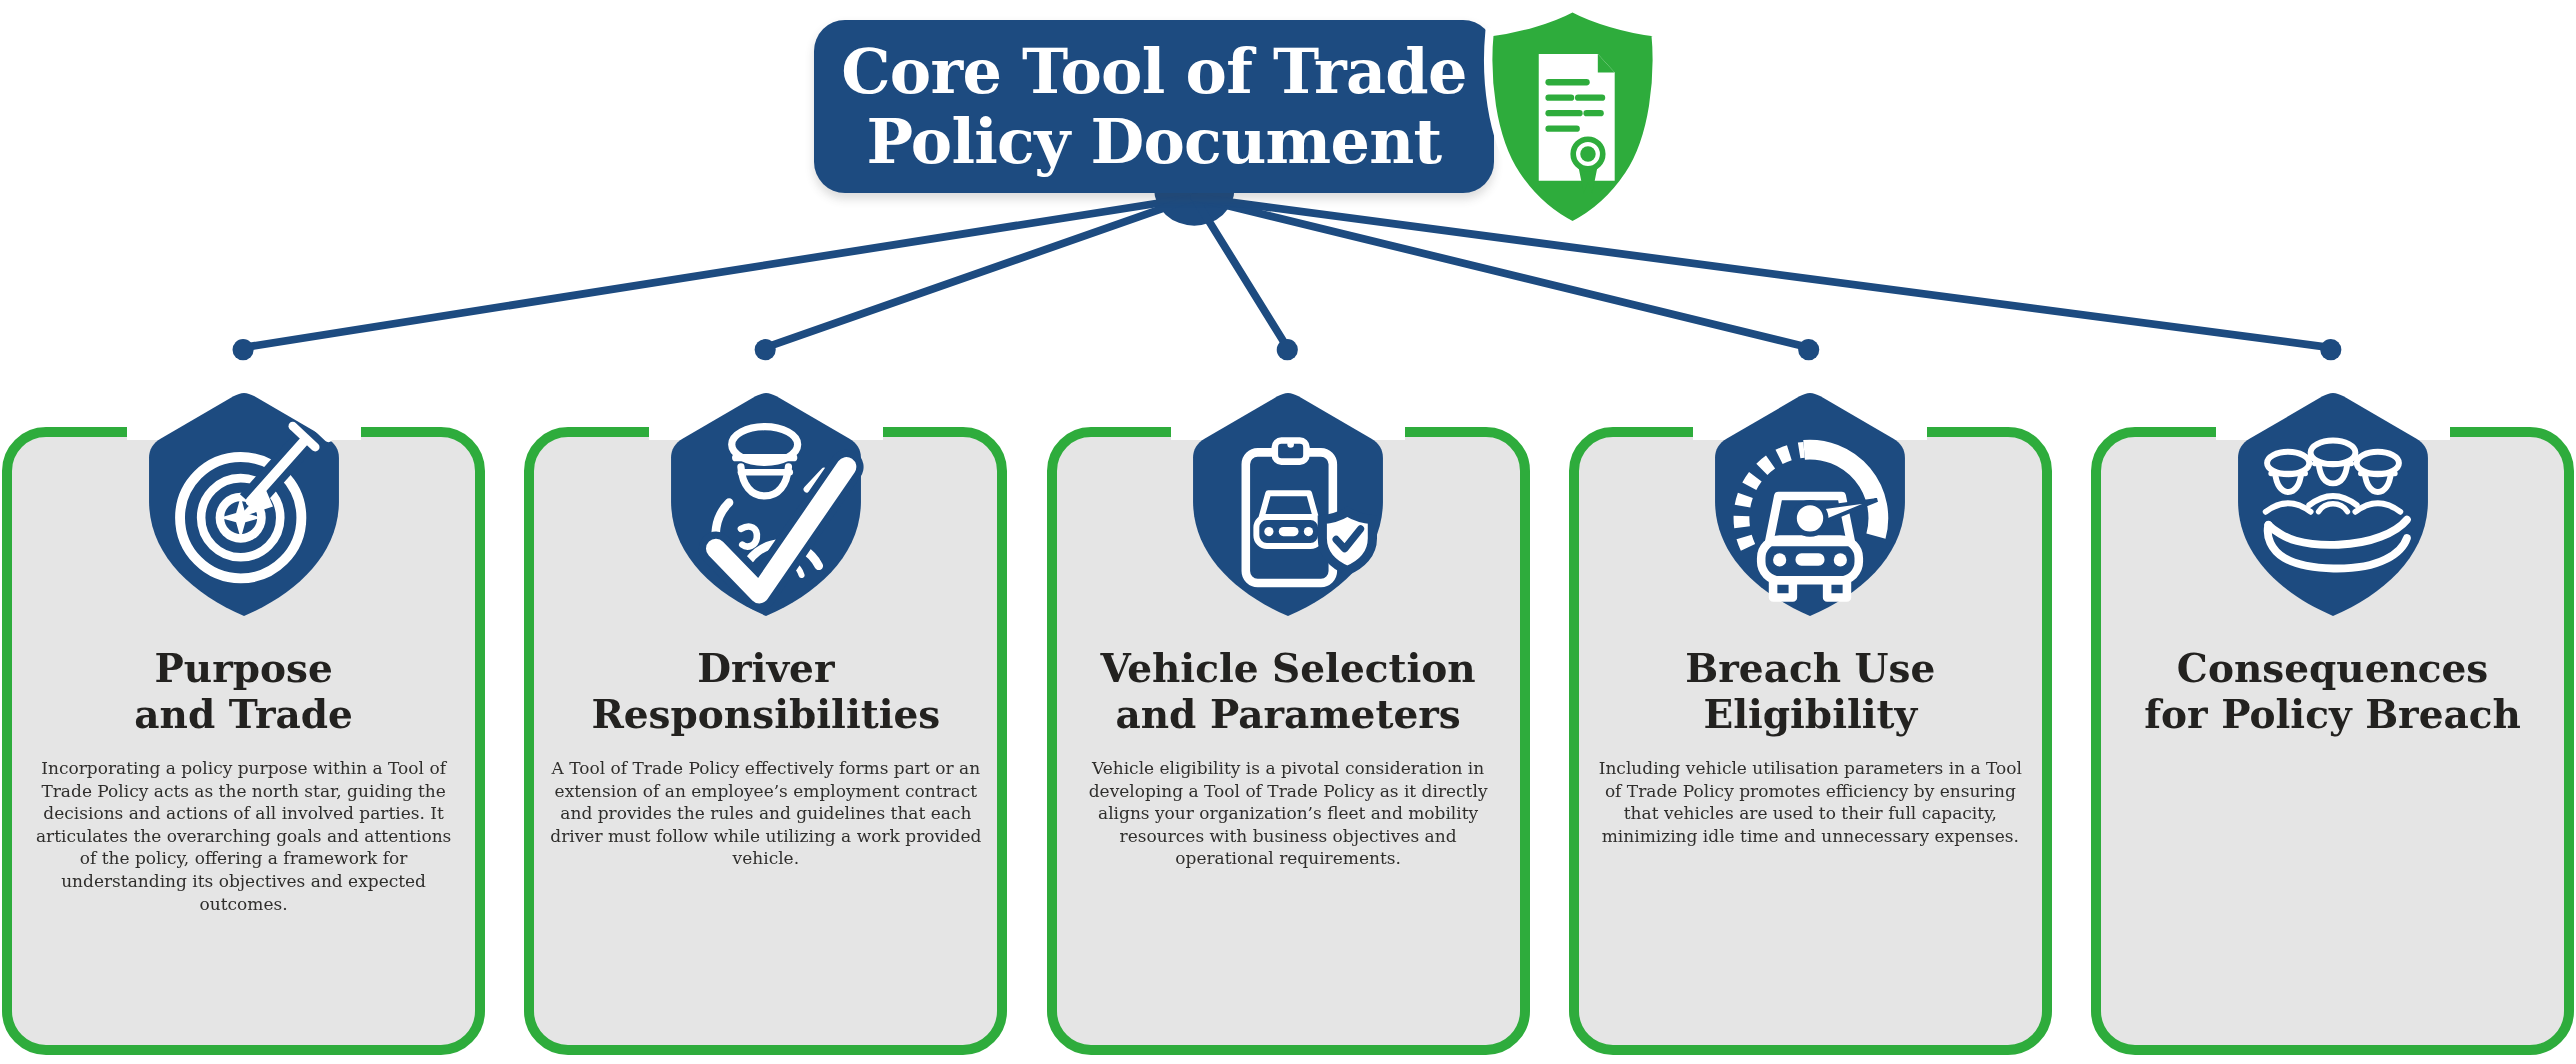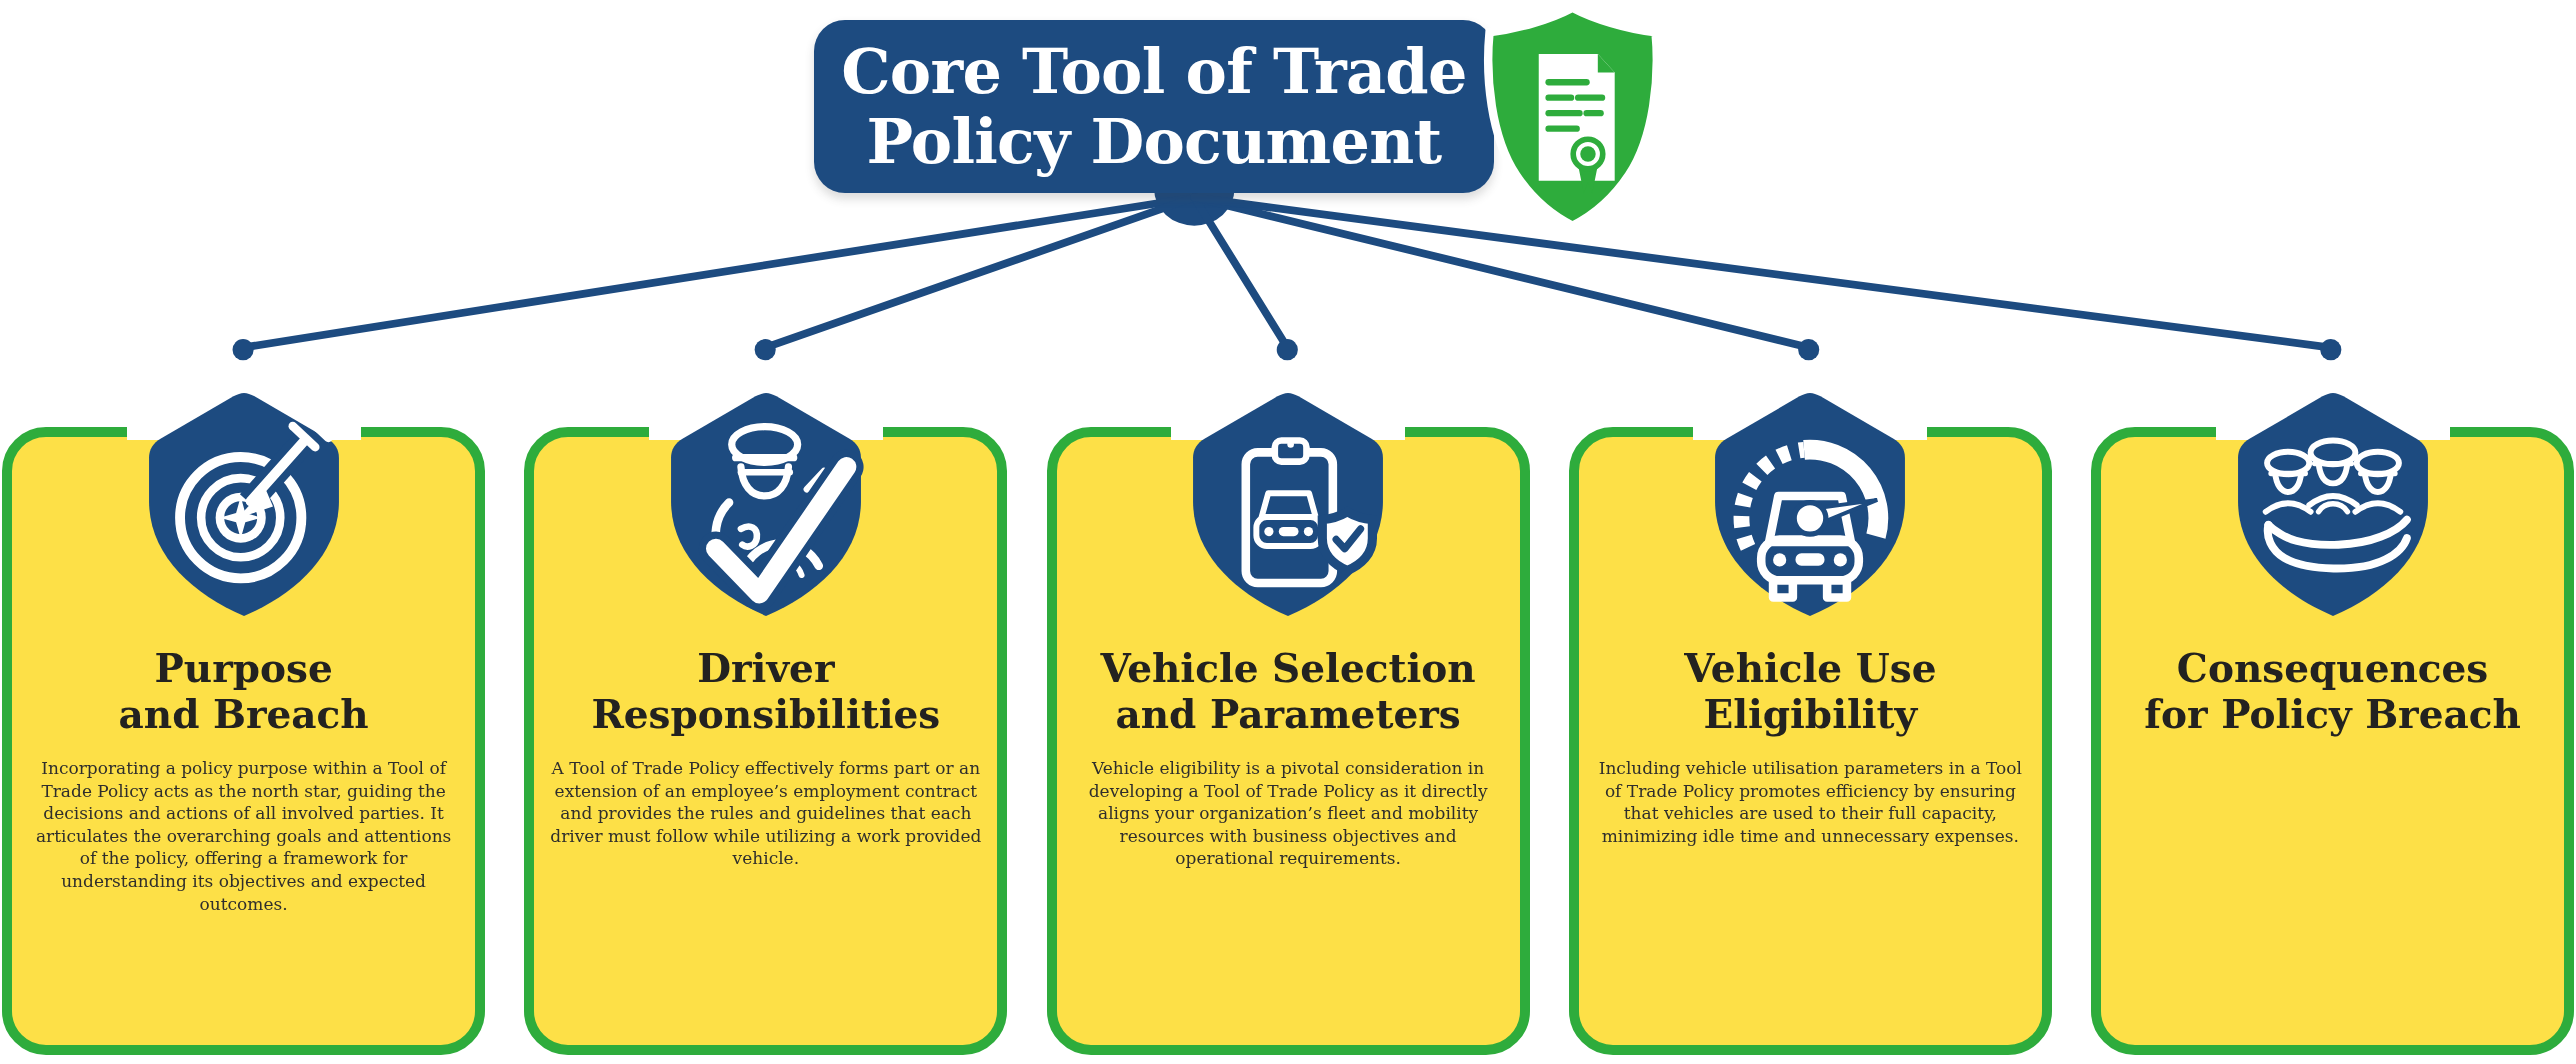--- a/index.html
+++ b/index.html
@@ -29,21 +29,21 @@
   
   .connector-layer{position:absolute;left:0;top:0;z-index:1;}
   
   .cards{
     position:absolute;left:2.1px;top:427px;width:2572px;height:628px;
     display:flex;justify-content:space-between;z-index:2;
   }
   .card{
     position:relative;box-sizing:border-box;
     width:483px;height:628px;
-    background:#fde047;
+    background:#e5e5e5;
     border:10px solid #2EAC3C;border-radius:44px;
   }
   .card .border-mask{
     position:absolute;top:-11.3px;left:50%;transform:translateX(-50%);
     width:234px;height:14px;background:#ffffff;
   }
   .card .shield-wrap{
     position:absolute;top:-48px;left:50%;transform:translateX(-50%);
     width:211px;height:231px;
   }
@@ -127,21 +127,21 @@
             <line x1="254" y1="42" x2="288" y2="74"></line>
           </g>
           <g fill="#ffffff">
             <polygon points="155,163 162,188 187,195 162,202 155,227 148,202 123,195 148,188"></polygon>
             <polygon points="133,173 177,217 177,173 133,217" opacity="0.9" transform="rotate(0 155 195)" fill="none"></polygon>
           </g>
         </svg>
       </div>
       <h2>
         <span class="tl">Purpose</span>
-        <span class="tl">and Breach</span>
+        <span class="tl">and Trade</span>
       </h2>
       <p>Incorporating a policy purpose within a Tool of Trade Policy acts as the north star, guiding the decisions and actions of all involved parties. It articulates the overarching goals and attentions of the policy, offering a framework for understanding its objectives and expected outcomes.</p>
     </div>
 
     <div class="card">
       <div class="border-mask"></div>
       <div class="shield-wrap">
         <svg viewBox="0 0 320 350" width="211" height="231">
           <path d="M160,6 C165,6 170,8 176,11 L286,75 C298,82 304,92 304,104 L304,170 C304,250 240,310 160,344 C80,310 16,250 16,170 L16,104 C16,92 22,82 34,75 L144,11 C150,8 155,6 160,6 Z" fill="#1D4B80"></path>
           <g fill="none" stroke="#ffffff" stroke-linecap="round">
@@ -207,21 +207,21 @@
             <rect x="186" y="290" width="30" height="26"></rect>
           </g>
           <circle cx="114" cy="259" r="10" fill="#ffffff"></circle>
           <circle cx="206" cy="259" r="10" fill="#ffffff"></circle>
           <rect x="138" y="249" width="44" height="19" rx="9" fill="#ffffff"></rect>
           <polygon points="160,182 160,210 262,168" fill="#ffffff" stroke="#1D4B80" stroke-width="6"></polygon>
           <circle cx="160" cy="196" r="24" fill="#ffffff" stroke="#1D4B80" stroke-width="8"></circle>
         </svg>
       </div>
       <h2>
-        <span class="tl">Vehicle Use</span>
+        <span class="tl">Breach Use</span>
         <span class="tl">Eligibility</span>
       </h2>
       <p>Including vehicle utilisation parameters in a Tool of Trade Policy promotes efficiency by ensuring that vehicles are used to their full capacity, minimizing idle time and unnecessary expenses.</p>
     </div>
 
     <div class="card">
       <div class="border-mask"></div>
       <div class="shield-wrap">
         <svg viewBox="0 0 320 350" width="211" height="231">
           <path d="M160,6 C165,6 170,8 176,11 L286,75 C298,82 304,92 304,104 L304,170 C304,250 240,310 160,344 C80,310 16,250 16,170 L16,104 C16,92 22,82 34,75 L144,11 C150,8 155,6 160,6 Z" fill="#1D4B80"></path>

